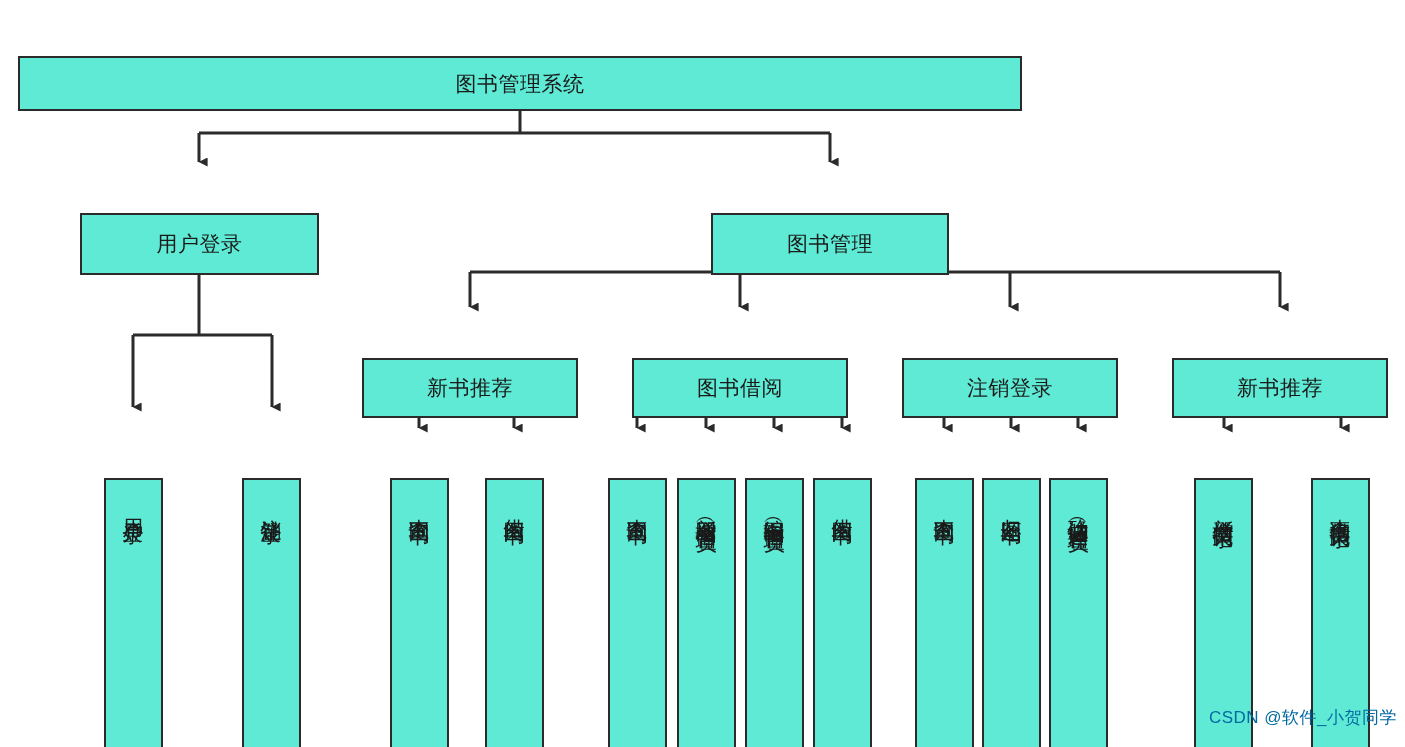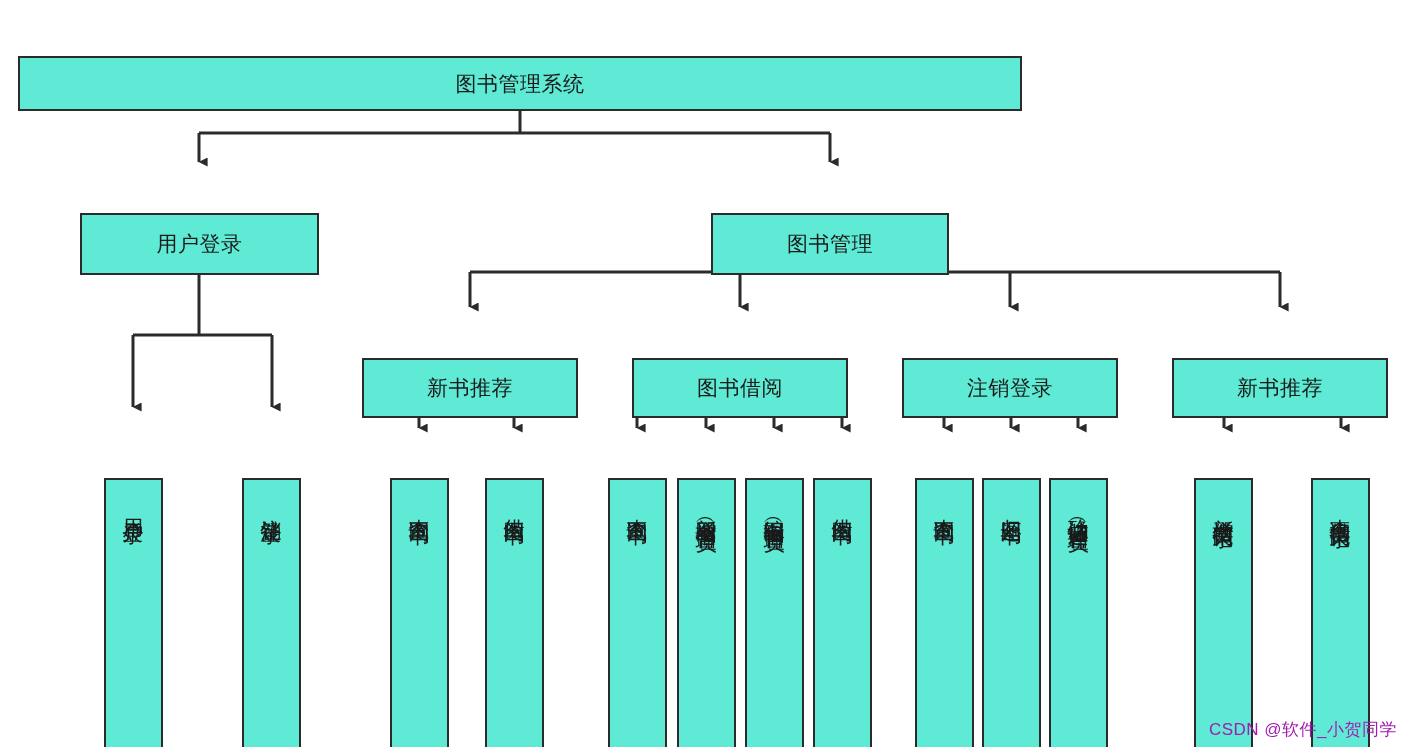--- a/index.html
+++ b/index.html
@@ -50,23 +50,23 @@
   .node-box.vertical .node-label {
     writing-mode: vertical-rl;
     text-orientation: upright;
     font-size: 21px;
     letter-spacing: 2px;
     white-space: nowrap;
   }
   .watermark {
     position: absolute;
     right: 8px;
-    bottom: 6px;
+    bottom: 18px;
     font-size: 17px;
-    color: #a21caf;
+    color: #0369a1;
     letter-spacing: 0.5px;
     white-space: nowrap;
     pointer-events: none;
   }
 </style>
 </head>
 <body>
 
 <div id="diagram-root">
 

